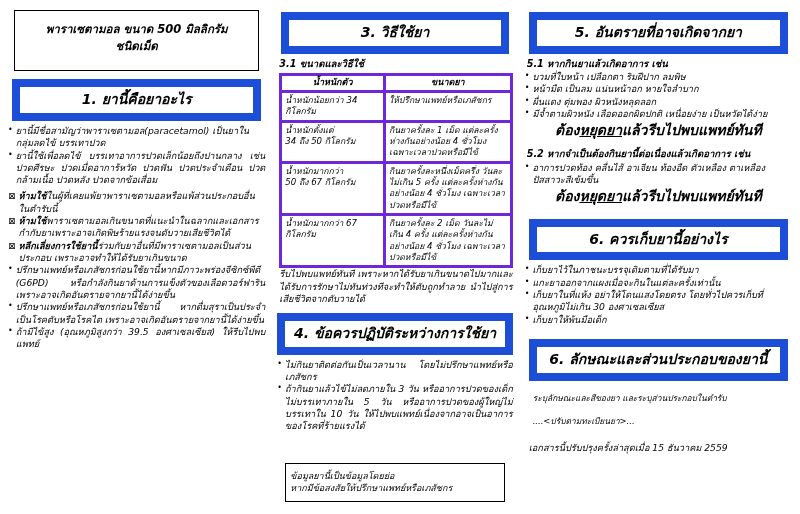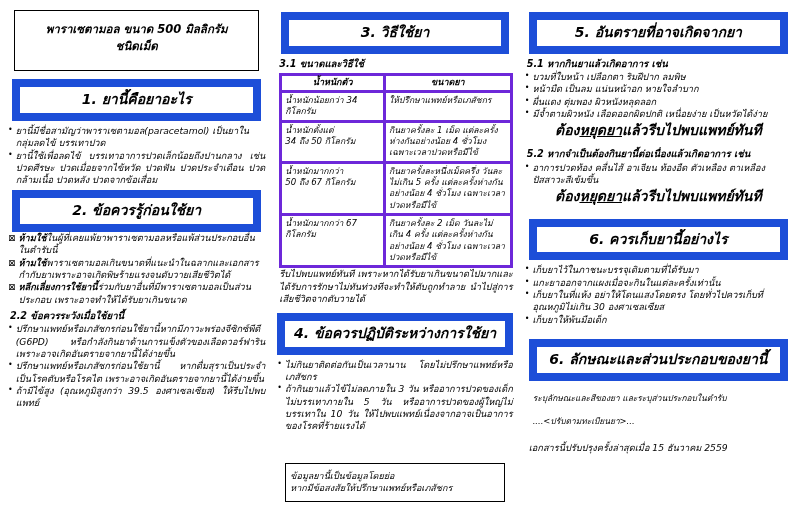--- a/index.html
+++ b/index.html
@@ -153,42 +153,40 @@
     <div class="hdr-box">1. ยานี้คือยาอะไร</div>
 
     <div class="gap-s"></div>
 
     <div class="item">
       <span class="mark dot">•</span>
       <span class="itext">ยานี้มีชื่อสามัญว่าพาราเซตามอล(paracetamol) เป็นยาในกลุ่มลดไข้ บรรเทาปวด</span>
     </div>
     <div class="item">
       <span class="mark dot">•</span>
-      <span class="itext just">ยานี้ใช้เพื่อลดไข้  บรรเทาอาการปวดเล็กน้อยถึงปานกลาง  เช่น  ปวดศีรษะ  ปวดเมื่อยจากไข้หวัด ปวดฟัน  ปวดประจำเดือน  ปวดกล้ามเนื้อ  ปวดหลัง ปวดจากข้อเสื่อม</span>
-    </div>
-
-    <div class="gap-s"></div>
-
-    <div class="hdr-box">2. ข้อควรรู้ก่อนใช้ยา</div>
+      <span class="itext just">ยานี้ใช้เพื่อลดไข้  บรรเทาอาการปวดเล็กน้อยถึงปานกลาง  เช่น  ปวดศีรษะ  ปวดเมื่ดอาการ้หวัด ปวดฟัน  ปวดประจำเดือน  ปวดกล้ามเนื้อ  ปวดหลัง ปวดจากข้อเสื่อม</span>
+    </div>
+
+    <div class="gap-s"></div>
+
 
 
     <div class="item">
       <span class="mark xbox">⊠</span>
       <span class="itext just"><b>ห้ามใช้</b><span>ในผู้ที่เคยแพ้ยาพาราเซตามอลหรือแพ้ส่วนประกอบอื่นในตำรับนี้</span></span>
     </div>
     <div class="item">
       <span class="mark xbox">⊠</span>
       <span class="itext just"><b>ห้ามใช้</b><span>พาราเซตามอลเกินขนาดที่แนะนำในฉลากและเอกสารกำกับยาเพราะอาจเกิดพิษร้ายแรงจนดับวายเสียชีวิตได้</span></span>
     </div>
     <div class="item">
       <span class="mark xbox">⊠</span>
       <span class="itext just"><b>หลีกเลี่ยงการใช้ยานี้</b><span>ร่วมกับยาอื่นที่มีพาราเซตามอลเป็นส่วนประกอบ เพราะอาจทำให้ได้รับยาเกินขนาด</span></span>
     </div>
 
-    <div class="sub">2.2 ข้อควรระวังเมื่อใช้ยานี้</div>
 
     <div class="item">
       <span class="mark dot">•</span>
       <span class="itext just">ปรึกษาแพทย์หรือเภสัชกรก่อนใช้ยานี้หากมีภาวะพร่องจีซิกซ์พีดี (G6PD) หรือกำลังกินยาด้านการแข็งตัวของเลือดวอร์ฟาริน เพราะอาจเกิดอันตรายจากยานี้ได้ง่ายขึ้น</span>
     </div>
     <div class="item">
       <span class="mark dot">•</span>
       <span class="itext just">ปรึกษาแพทย์หรือเภสัชกรก่อนใช้ยานี้ หากดื่มสุราเป็นประจำ เป็นโรคตับหรือโรคไต เพราะอาจเกิดอันตรายจากยานี้ได้ง่ายขึ้น</span>
     </div>
     <div class="item">

